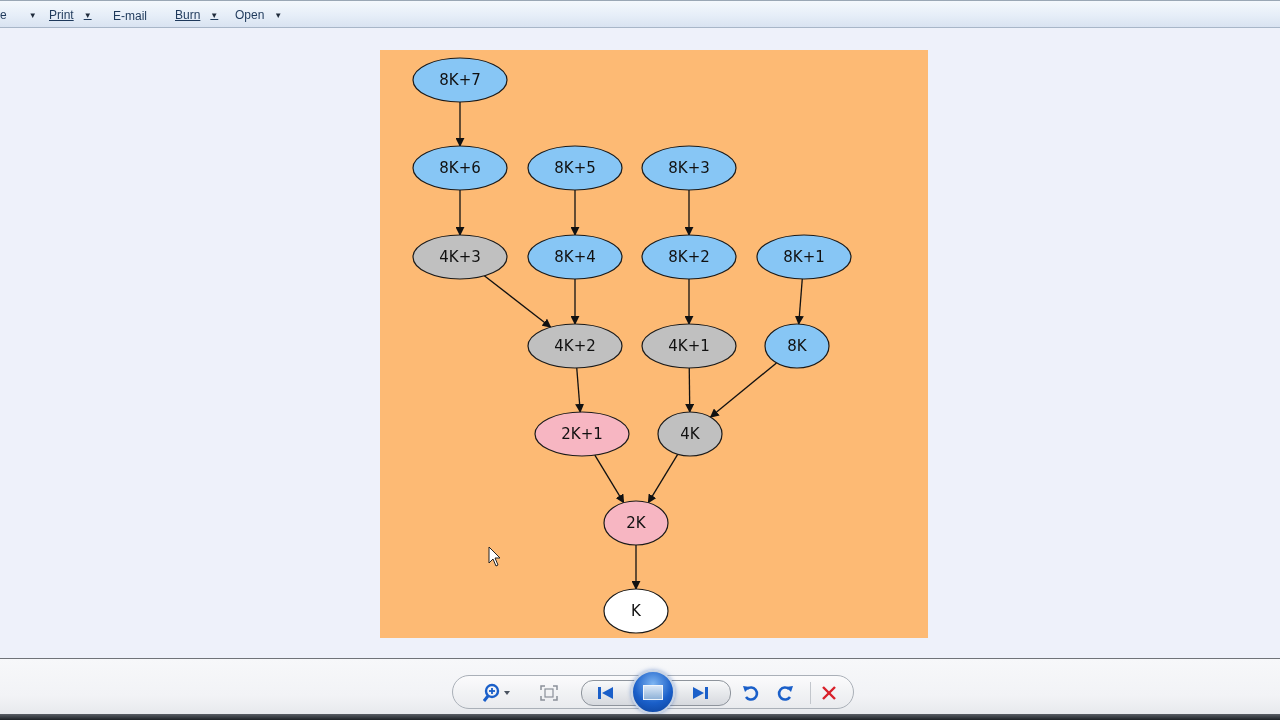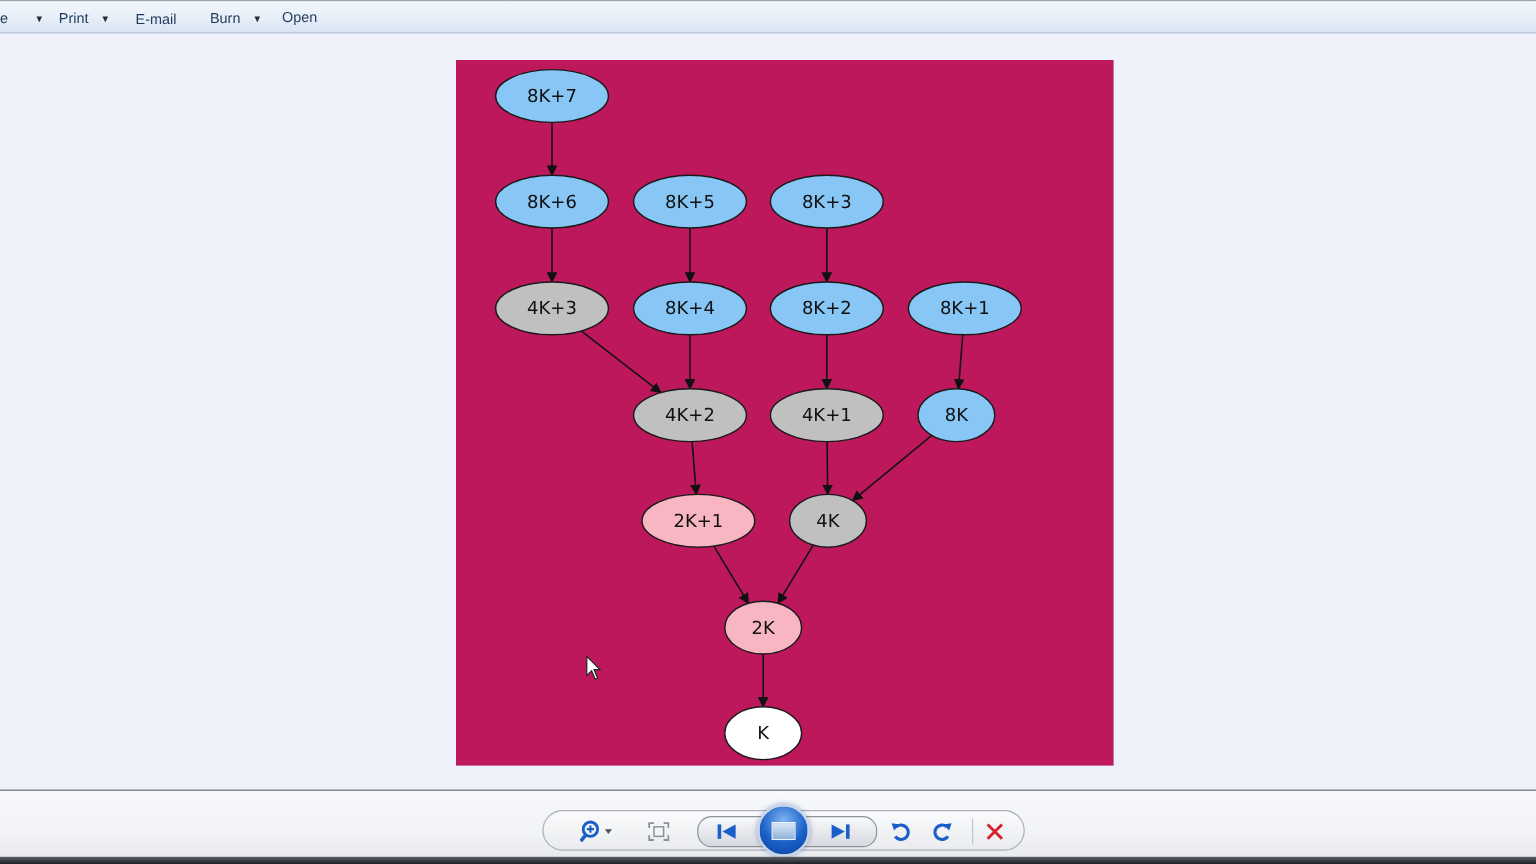--- a/index.html
+++ b/index.html
@@ -20,21 +20,21 @@
     font-family:"Liberation Sans", sans-serif; display:flex; align-items:center; gap:10px;
     cursor:default;
   }
   .menu-item .caret { font-size:8px; color:#1e2a3a; }
   .viewer {
     position:absolute; left:0; top:28px; width:1280px; height:630px;
     background:#eef1fa;
   }
   .canvas {
     position:absolute; left:380px; top:50px; width:548px; height:588px;
-    background:#be185d;
+    background:#fdba74;
   }
   .canvas svg { position:absolute; left:0; top:0; }
   .node-label {
     font-family:"DejaVu Sans", sans-serif; font-size:15px; fill:#111;
     text-anchor:middle; dominant-baseline:central;
   }
   .bottombar {
     position:absolute; left:0; top:658px; width:1280px; height:62px;
     background:linear-gradient(#f7f8fa 0%, #f2f3f6 60%, #e4e6ea 100%);
     border-top:1px solid #6f7378;
@@ -73,32 +73,32 @@
   .cursor { position:absolute; left:488px; top:518px; }
 </style>
 </head>
 <body>
 
 <div class="menubar">
   <div class="menu-item" style="left:0px;">
     <span>e</span>
     <span class="caret" style="margin-left:12px;">▼</span>
   </div>
-  <div class="menu-item" style="left:49px;">
+  <div class="menu-item" style="left:49px;text-decoration:underline;">
     <span>Print</span>
     <span class="caret">▼</span>
   </div>
   <div class="menu-item" style="left:113px;align-items:flex-end;">
     <span>E-mail</span>
   </div>
-  <div class="menu-item" style="left:175px;">
+  <div class="menu-item" style="left:175px;text-decoration:underline;">
     <span>Burn</span>
     <span class="caret">▼</span>
   </div>
-  <div class="menu-item" style="left:235px;flex-direction:column;">
+  <div class="menu-item" style="left:235px;">
     <span>Open</span>
     <span class="caret">▼</span>
   </div>
 </div>
 
 <div class="viewer">
   <div class="canvas" style="top:22px;">
     <svg width="548" height="588" viewBox="0 0 548 588">
       <defs>
         <marker id="arrow" viewBox="0 0 10 10" refX="9" refY="5" markerWidth="9" markerHeight="9" orient="auto-start-reverse" markerUnits="userSpaceOnUse">

